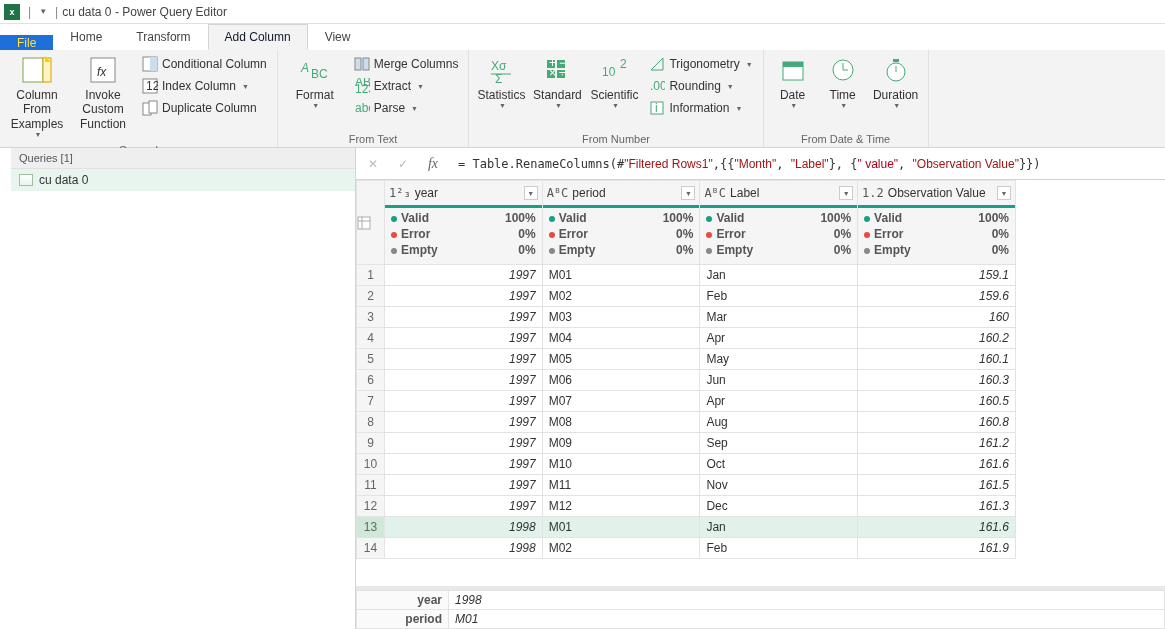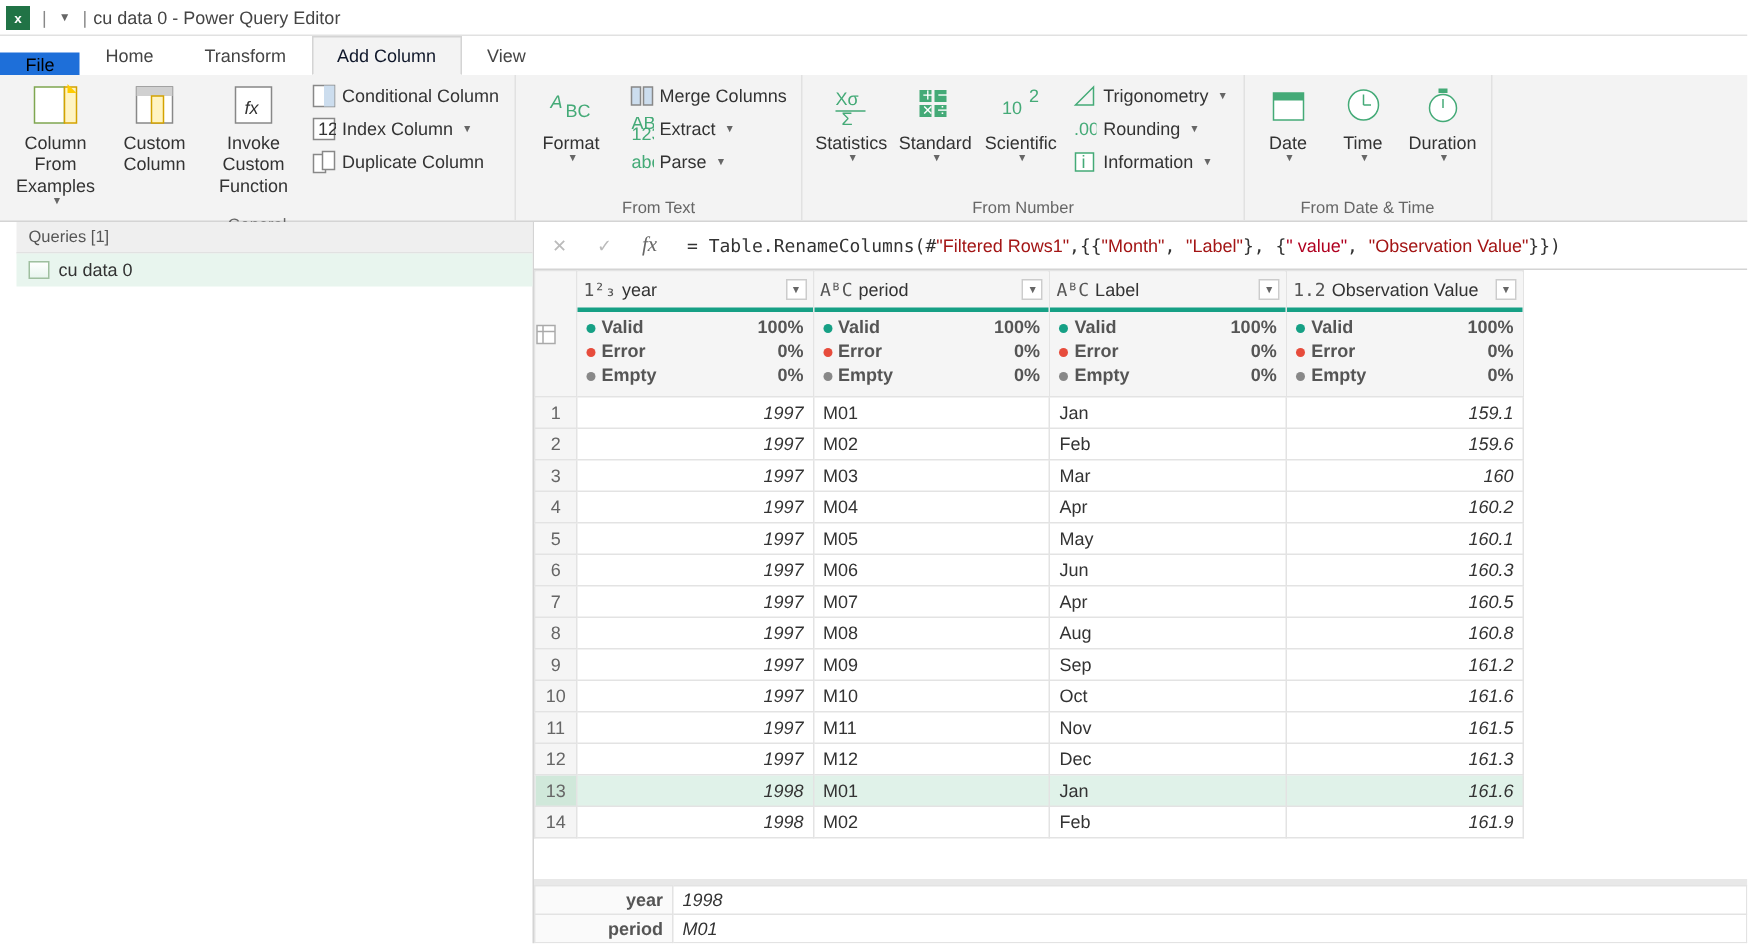--- a/index.html
+++ b/index.html
@@ -8,21 +8,21 @@
 
 .titlebar { height:24px; background:#fff; display:flex; align-items:center; padding:0 4px; border-bottom:1px solid #e1e1e1; }
 .titlebar .excel-icon { width:16px; height:16px; background:#217346; color:#fff; display:flex; align-items:center; justify-content:center; font-size:9px; font-weight:bold; margin-right:4px; }
 .titlebar .divider { color:#888; margin:0 4px; }
 .titlebar .chev { font-size:8px; color:#666; margin:0 4px; }
 .titlebar-text { color:#444; }
 
 
 .ribbon-tabs { height:26px; display:flex; align-items:stretch; background:#fff; }
 .ribbon-tab { padding:0 16px; display:flex; align-items:center; cursor:pointer; color:#444; border:1px solid transparent; }
-.ribbon-tab.file { background:#1e6fd9; color:#000000; font-weight:normal;margin-top:11px; }
+.ribbon-tab.file { background:#1e6fd9; color:#fde047; font-weight:normal;margin-top:11px; }
 .ribbon-tab.active { border:1px solid #d4d4d4; border-bottom:1px solid #f3f3f3; background:#f3f3f3; color:#0f172a; }
 
 
 .ribbon { height:98px; background:#f3f3f3; border-bottom:1px solid #d4d4d4; display:flex; }
 .ribbon-group { border-right:1px solid #e1e1e1; padding:2px 6px 0 6px; display:flex; flex-direction:column; }
 .ribbon-group-content { flex:1; display:flex; align-items:flex-start; gap:4px; }
 .ribbon-group-label { text-align:center; color:#666; font-size:11px; padding:2px 0 2px 0; }
 .large-btn { width:62px; display:flex; flex-direction:column; align-items:center; text-align:center; padding:2px 2px; cursor:pointer; line-height:1.2; }
 .large-btn .icon-box { width:32px; height:32px; margin-bottom:2px; display:flex; align-items:center; justify-content:center; }
 .small-stack { display:flex; flex-direction:column; gap:2px; padding-top:2px; }
@@ -111,30 +111,20 @@
               <polygon points="24,2 30,8 24,8" fill="#ffcc00"></polygon>
             </svg>
         </div>
         <span>Column From Examples</span>
         <span class="dd-caret">▼</span>
       </div>
       <div class="large-btn">
         <div class="icon-box">
           <svg width="32" height="32">
               <rect x="4" y="4" width="24" height="24" fill="#fff" stroke="#888"></rect>
-              <rect x="4" y="4" width="24" height="6" fill="#d0d0d0"></rect>
-              <rect x="14" y="10" width="8" height="18" fill="#fff4c2" stroke="#d4a300"></rect>
-            </svg>
-        </div>
-        <span>Custom Column</span>
-      </div>
-      <div class="large-btn">
-        <div class="icon-box">
-          <svg width="32" height="32">
-              <rect x="4" y="4" width="24" height="24" fill="#fff" stroke="#888"></rect>
               <text x="10" y="22" font-style="italic" font-family="Georgia" font-size="16" fill="#333">fx</text>
             </svg>
         </div>
         <span>Invoke Custom Function</span>
       </div>
       <div class="small-stack">
         <div class="small-btn">
           <span class="si">
               <svg width="16" height="16">
                 <rect x="1" y="1" width="14" height="14" fill="#fff" stroke="#888"></rect>

